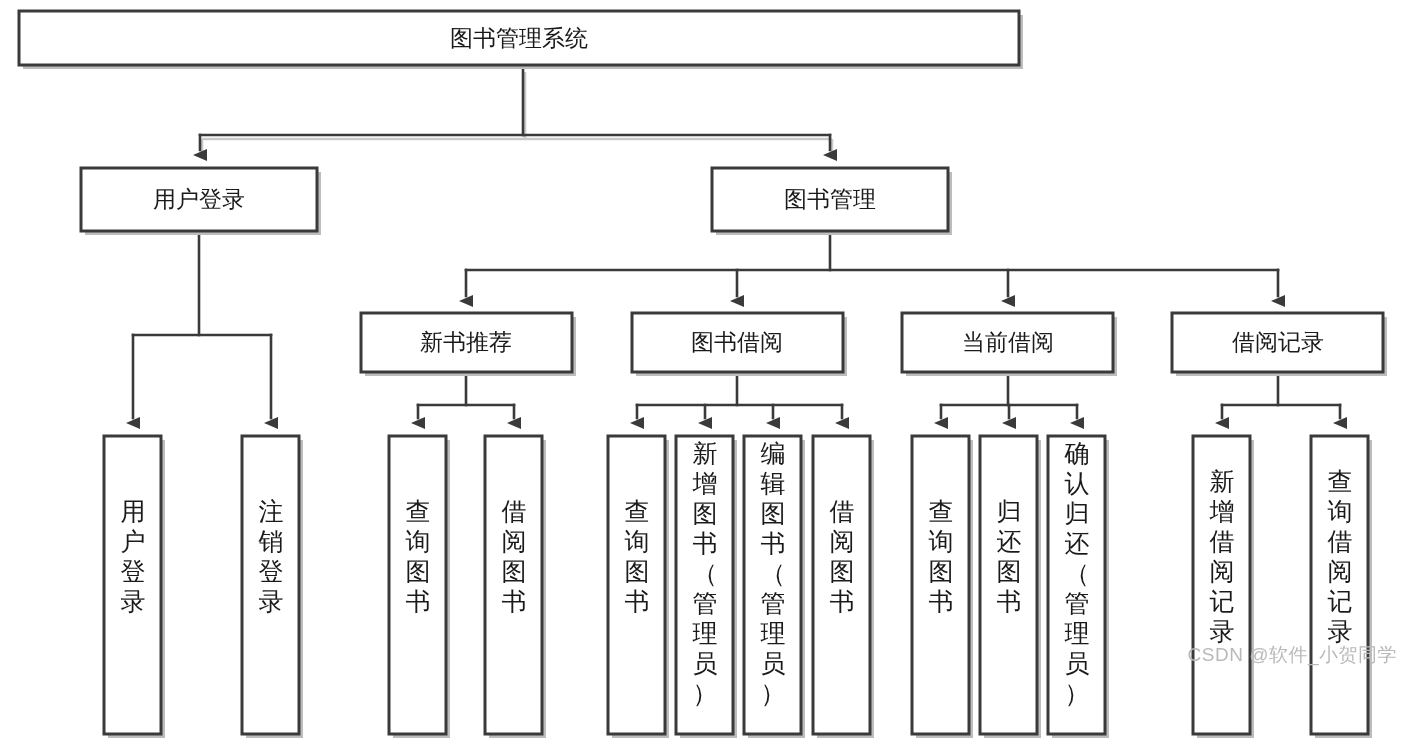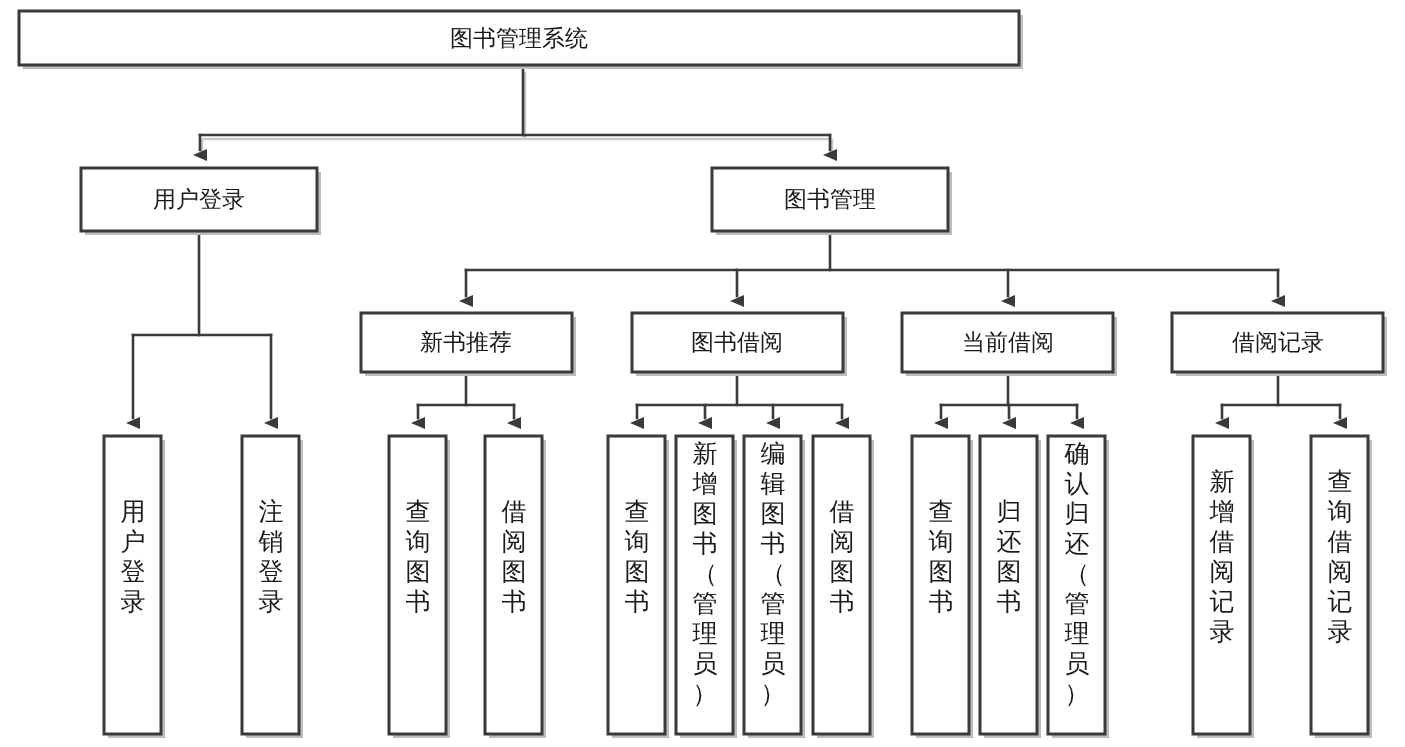--- a/index.html
+++ b/index.html
@@ -230,13 +230,14 @@
     </g>
 
     <g>
       <rect class="node-shadow" x="1315" y="440" width="57" height="298"></rect>
       <rect class="node-box" x="1311" y="436" width="57" height="298"></rect>
       <text class="node-label-vert" x="1340" y="490"><tspan x="1340" dy="0">查</tspan><tspan x="1340" dy="30">询</tspan><tspan x="1340" dy="30">借</tspan><tspan x="1340" dy="30">阅</tspan><tspan x="1340" dy="30">记</tspan><tspan x="1340" dy="30">录</tspan></text>
     </g>
 
   </svg>
 
+  <div class="watermark">CSDN @软件_小贺同学</div>
 </div>
 
 </body></html>

